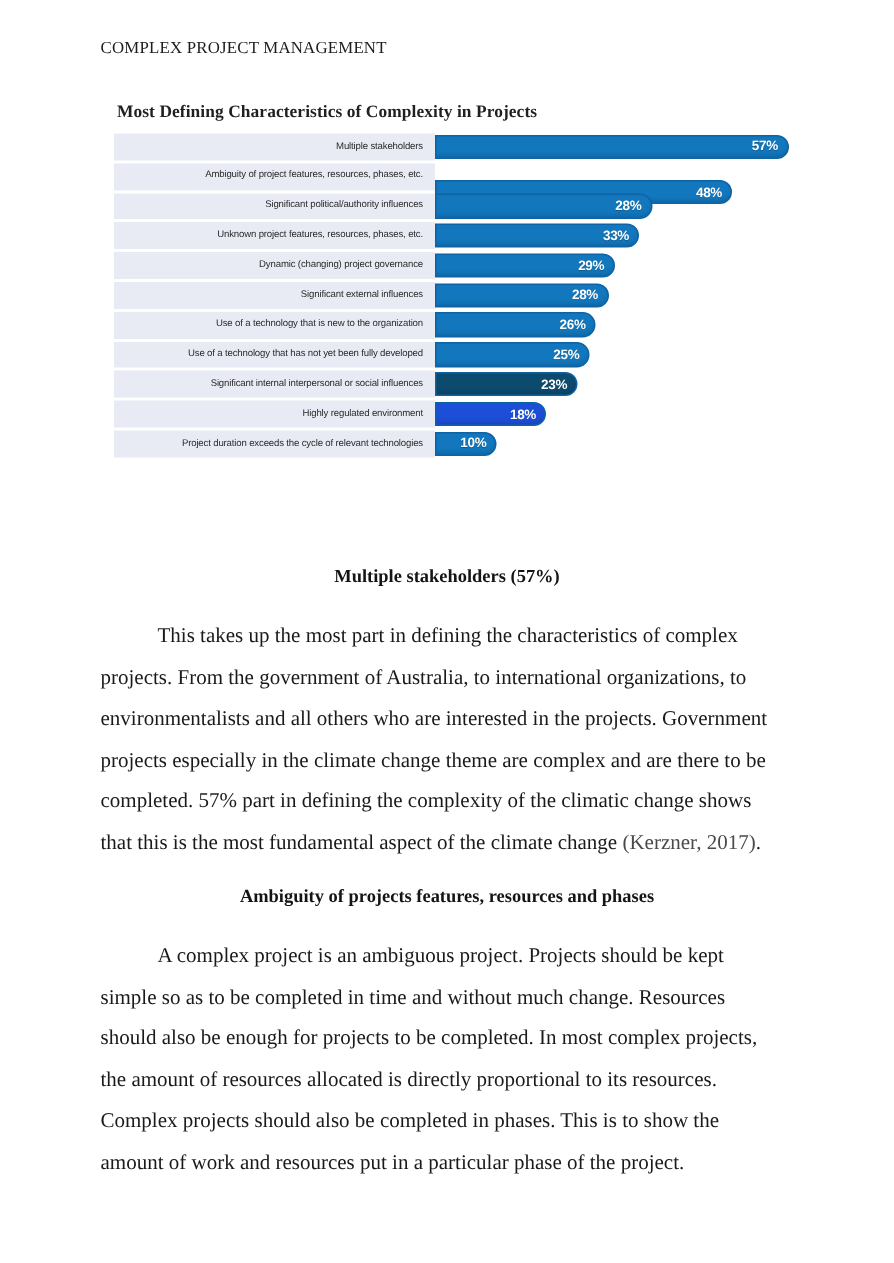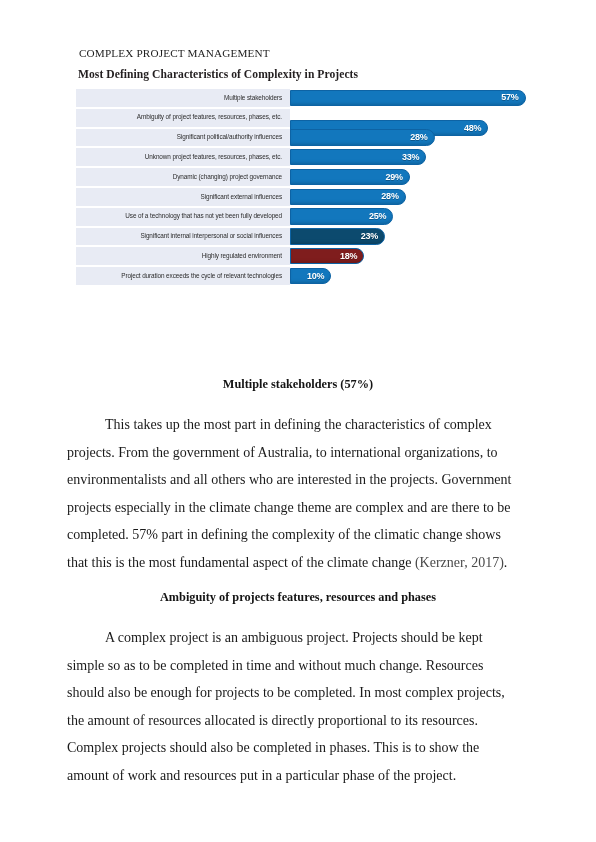--- a/index.html
+++ b/index.html
@@ -19,26 +19,25 @@
   .page {
     position: absolute;
     inset: 0;
     background: #ffffff;
   }
 
   
   .running-header {
     position: absolute;
     left: 67px;
-    top: 47px;
+    top: 26px;
     font-size: 11.2px;
     letter-spacing: 0.15px;
     color: #1d1d1d;
     white-space: nowrap;
-    margin-left: 12px;
   }
 
   
   .figure {
     position: absolute;
     left: 76px;
     top: 68px;
     width: 464px;
   }
   .figure-title {
@@ -204,41 +203,50 @@
           <div class="row-band"></div>
           <div class="row-label">Significant external influences</div>
           <div class="bar-area">
             <div class="bar" style="width: 115.733px; background: rgb(18, 119, 189);">
               <span class="bar-value">28%</span>
             </div>
           </div>
         </div>
         <div class="chart-row">
           <div class="row-band"></div>
+          <div class="row-label">Use of a technology that is new to the organization</div>
+          <div class="bar-area">
+            <div class="bar" style="width: 107.467px; background: rgb(18, 119, 189);">
+              <span class="bar-value">26%</span>
+            </div>
+          </div>
+        </div>
+        <div class="chart-row">
+          <div class="row-band"></div>
           <div class="row-label">Use of a technology that has not yet been fully developed</div>
           <div class="bar-area">
             <div class="bar" style="width: 103.333px; background: rgb(18, 119, 189);">
               <span class="bar-value">25%</span>
             </div>
           </div>
         </div>
         <div class="chart-row">
           <div class="row-band"></div>
           <div class="row-label">Significant internal interpersonal or social influences</div>
           <div class="bar-area">
             <div class="bar" style="width: 95.0667px; background: #0c4a6e;">
               <span class="bar-value">23%</span>
             </div>
           </div>
         </div>
         <div class="chart-row">
           <div class="row-band"></div>
           <div class="row-label">Highly regulated environment</div>
           <div class="bar-area">
-            <div class="bar" style="width: 74.4px; background: #7f1d1d;">
+            <div class="bar" style="width: 74.4px; background: #1d4ed8;">
               <span class="bar-value">18%</span>
             </div>
           </div>
         </div>
         <div class="chart-row">
           <div class="row-band"></div>
           <div class="row-label">Project duration exceeds the cycle of relevant technologies</div>
           <div class="bar-area">
             <div class="bar" style="width: 41.3333px; background: rgb(18, 119, 189);">
               <span class="bar-value">10%</span>

